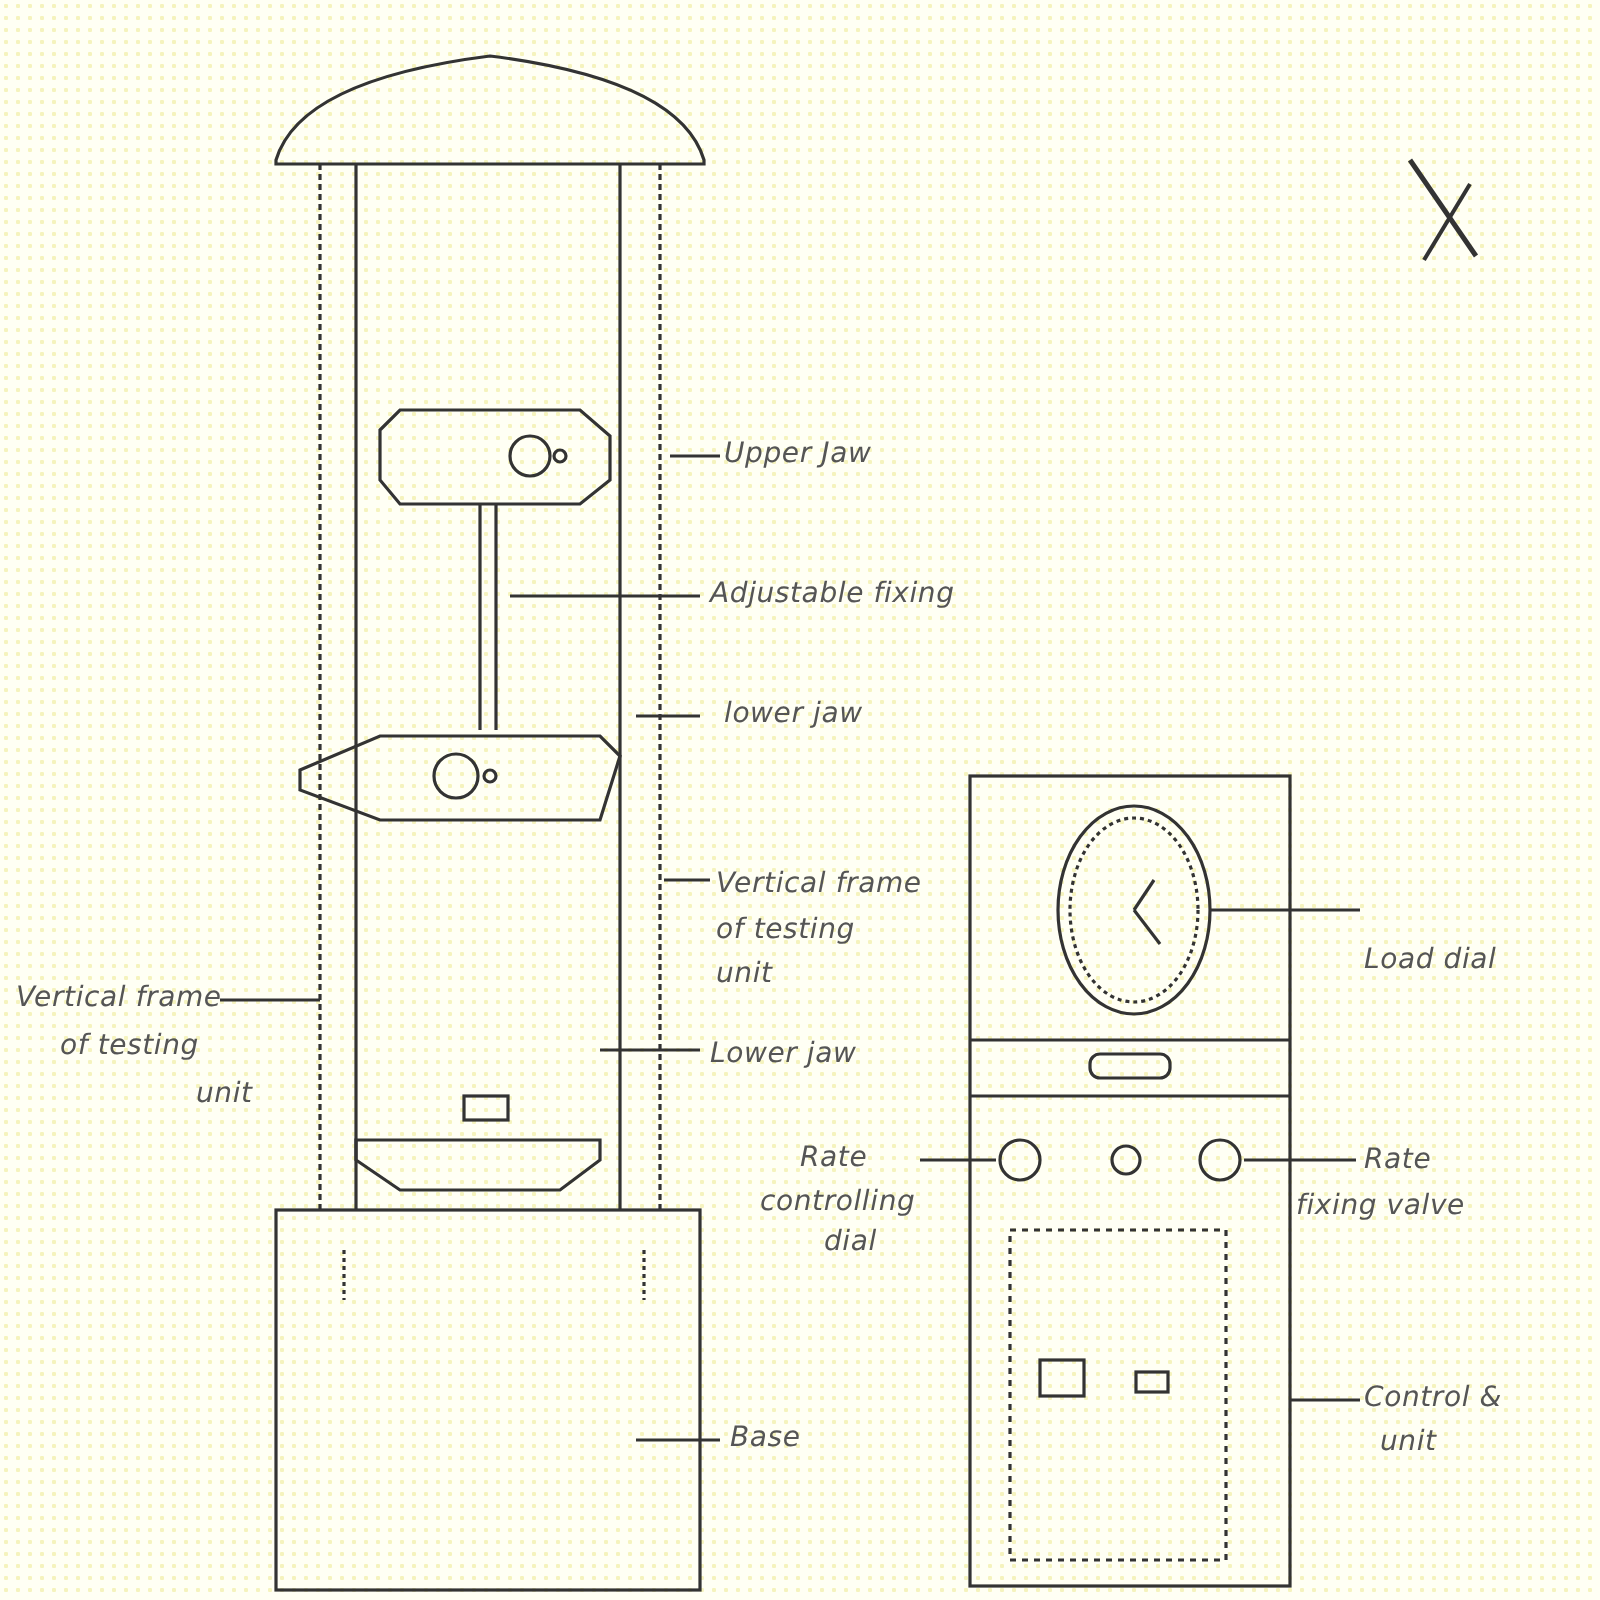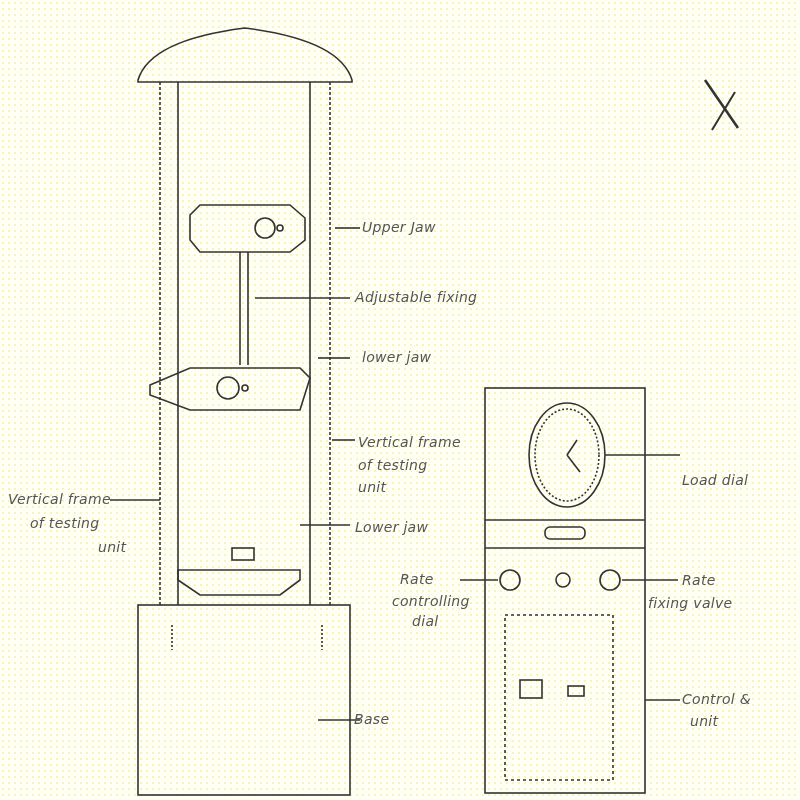--- a/index.html
+++ b/index.html
@@ -76,21 +76,21 @@
 <div class="lbl" style="left:362px;top:220px">Upper Jaw</div>
 <div class="lbl" style="left:355px;top:290px">Adjustable fixing</div>
 <div class="lbl" style="left:362px;top:350px">lower jaw</div>
 <div class="lbl" style="left:358px;top:435px">Vertical frame</div>
 <div class="lbl" style="left:358px;top:458px">of testing</div>
 <div class="lbl" style="left:358px;top:480px">unit</div>
 <div class="lbl" style="left:355px;top:520px">Lower jaw</div>
 <div class="lbl" style="left:8px;top:492px">Vertical frame</div>
 <div class="lbl" style="left:30px;top:516px">of testing</div>
 <div class="lbl" style="left:98px;top:540px">unit</div>
-<div class="lbl" style="left:354px;top:712px">Base</div>
+<div class="lbl" style="left:365px;top:712px">Base</div>
 <div class="lbl" style="left:682px;top:473px">Load dial</div>
 <div class="lbl" style="left:400px;top:572px">Rate</div>
-<div class="lbl" style="left:392px;top:594px">controlling</div>
+<div class="lbl" style="left:380px;top:594px">controlling</div>
 <div class="lbl" style="left:412px;top:614px">dial</div>
 <div class="lbl" style="left:682px;top:573px">Rate</div>
 <div class="lbl" style="left:648px;top:596px">fixing valve</div>
 <div class="lbl" style="left:682px;top:692px">Control &amp;</div>
 <div class="lbl" style="left:690px;top:714px">unit</div>
 
 </body></html>

